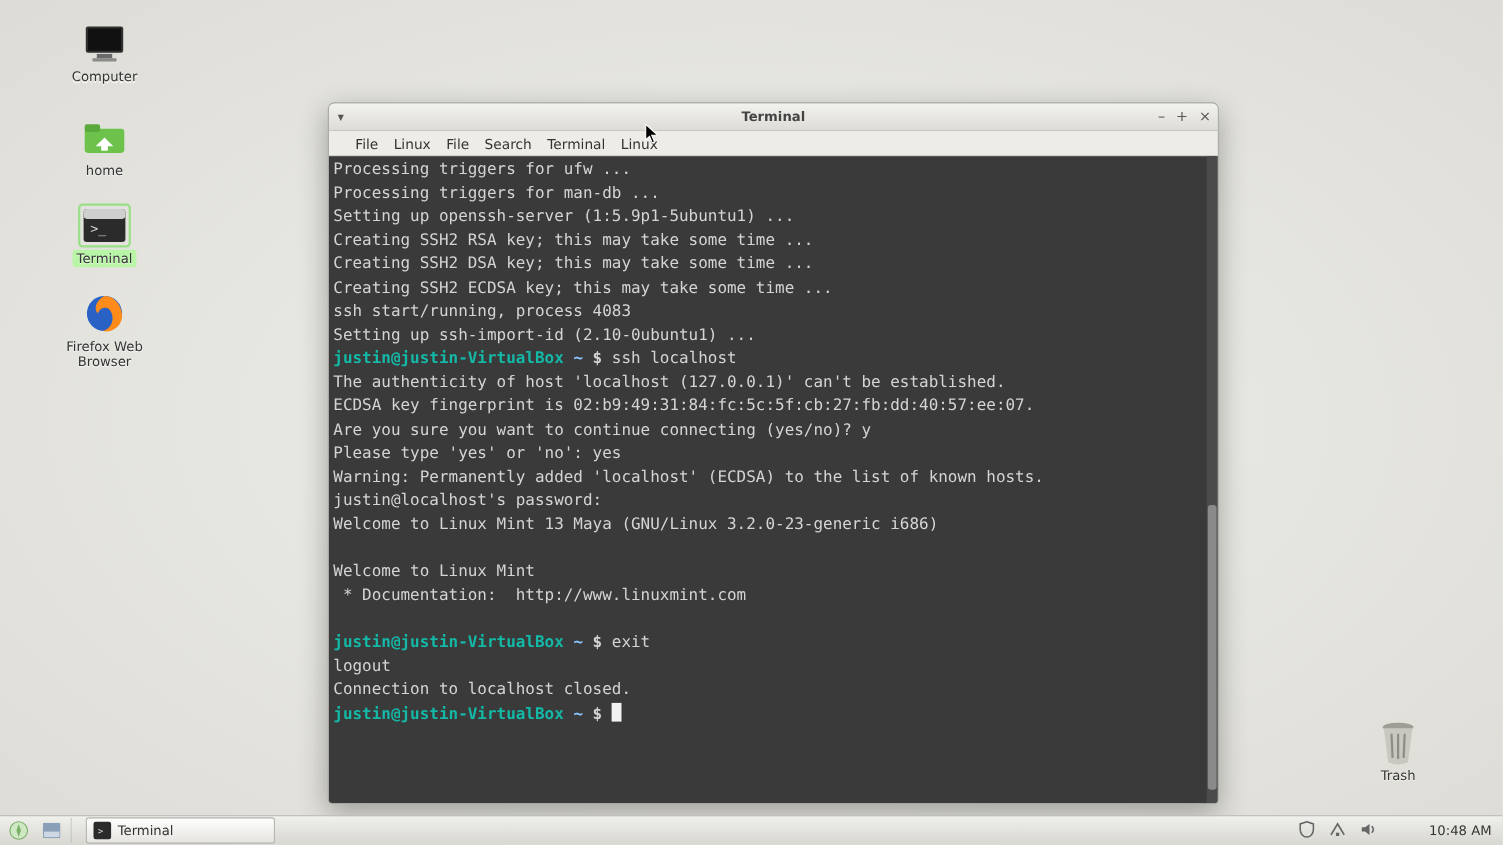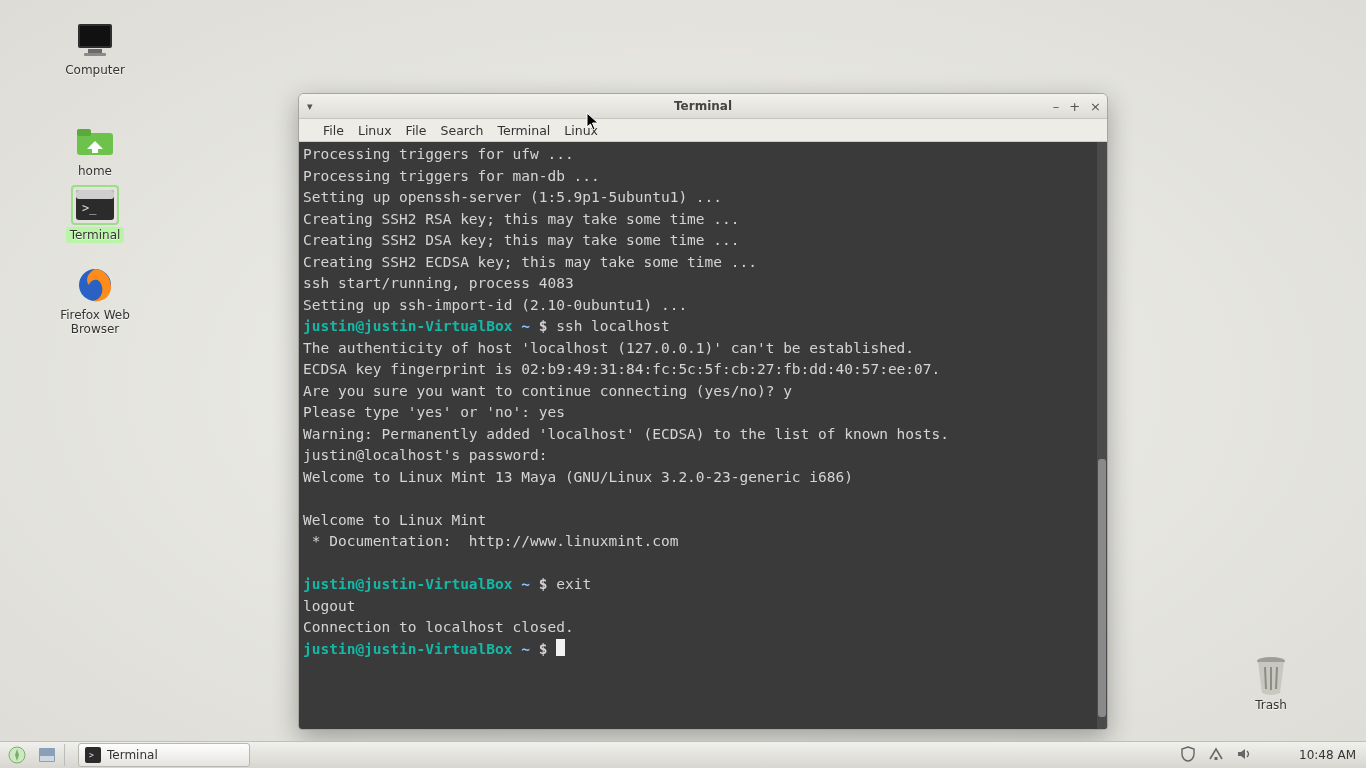--- a/index.html
+++ b/index.html
@@ -171,21 +171,21 @@
       <svg width="42" height="36">
           <rect x="4" y="2" width="34" height="24" rx="2" fill="#2f2f2f"></rect>
           <rect x="6" y="4" width="30" height="20" fill="#111"></rect>
           <rect x="14" y="27" width="14" height="4" fill="#6a6a6a"></rect>
           <rect x="10" y="31" width="22" height="3" rx="1" fill="#8a8a8a"></rect>
         </svg>
     </div>
     <span class="lbl">Computer</span>
   </div>
 
-  <div class="dicon" style="left:40px; top:121px;">
+  <div class="dicon" style="left:40px; top:105px;">
     <div class="ico">
       <svg width="44" height="36">
           <rect x="4" y="10" width="36" height="22" rx="3" fill="#6cc24a"></rect>
           <rect x="4" y="6" width="14" height="7" rx="2" fill="#59a93c"></rect>
           <path d="M14 26 L22 18 L30 26 Z" fill="#fff"></path>
           <rect x="19" y="24" width="6" height="6" fill="#fff"></rect>
         </svg>
     </div>
     <span class="lbl">home</span>
   </div>

